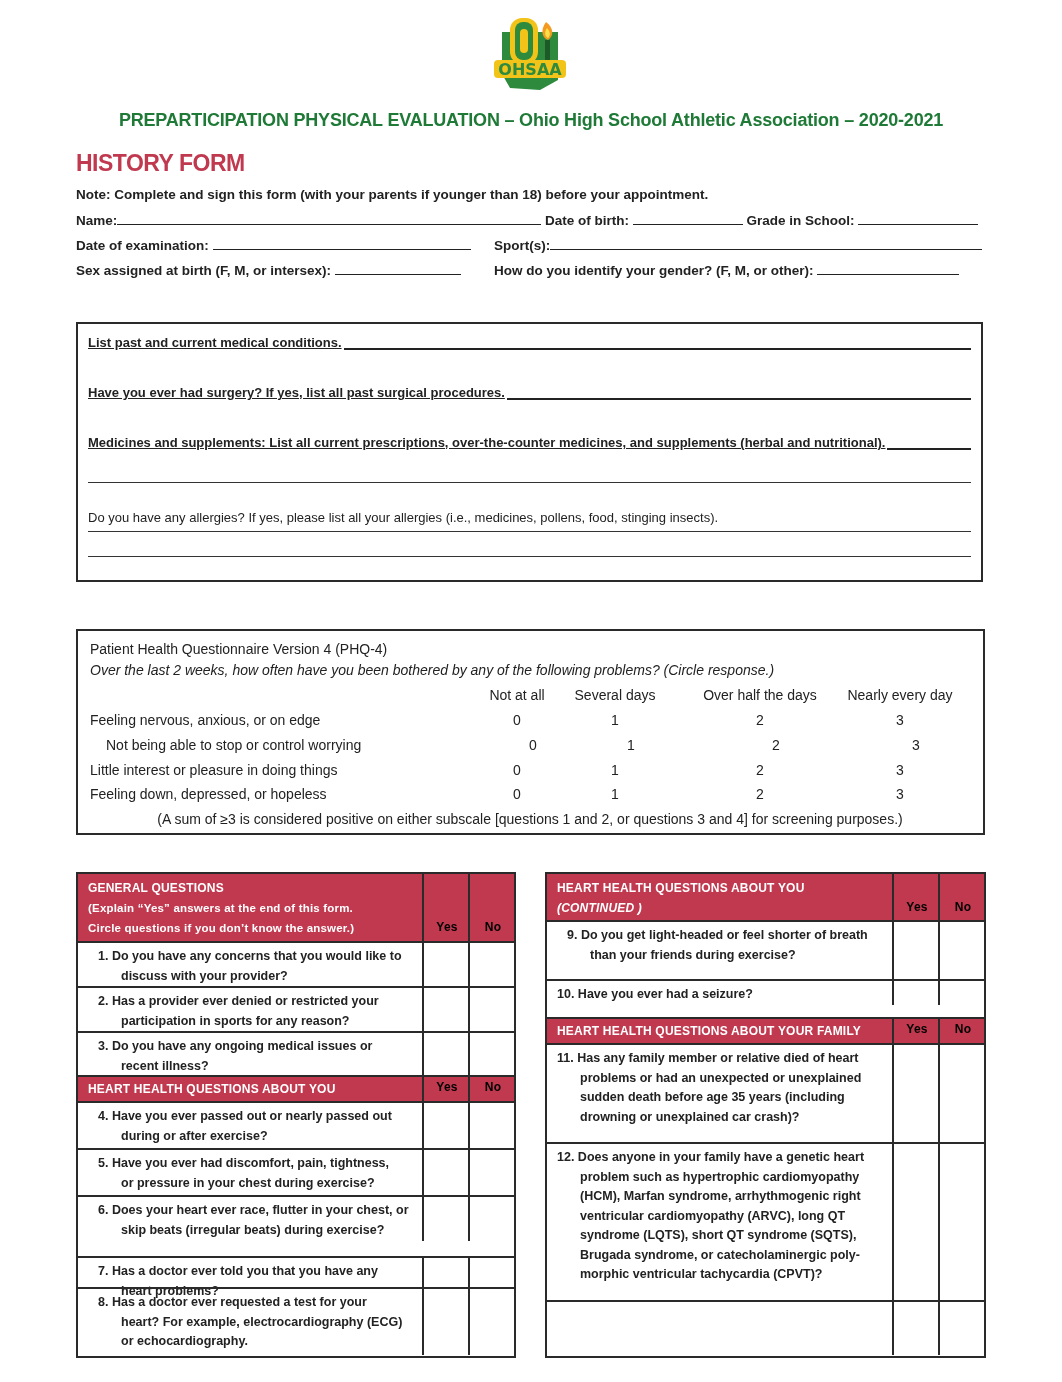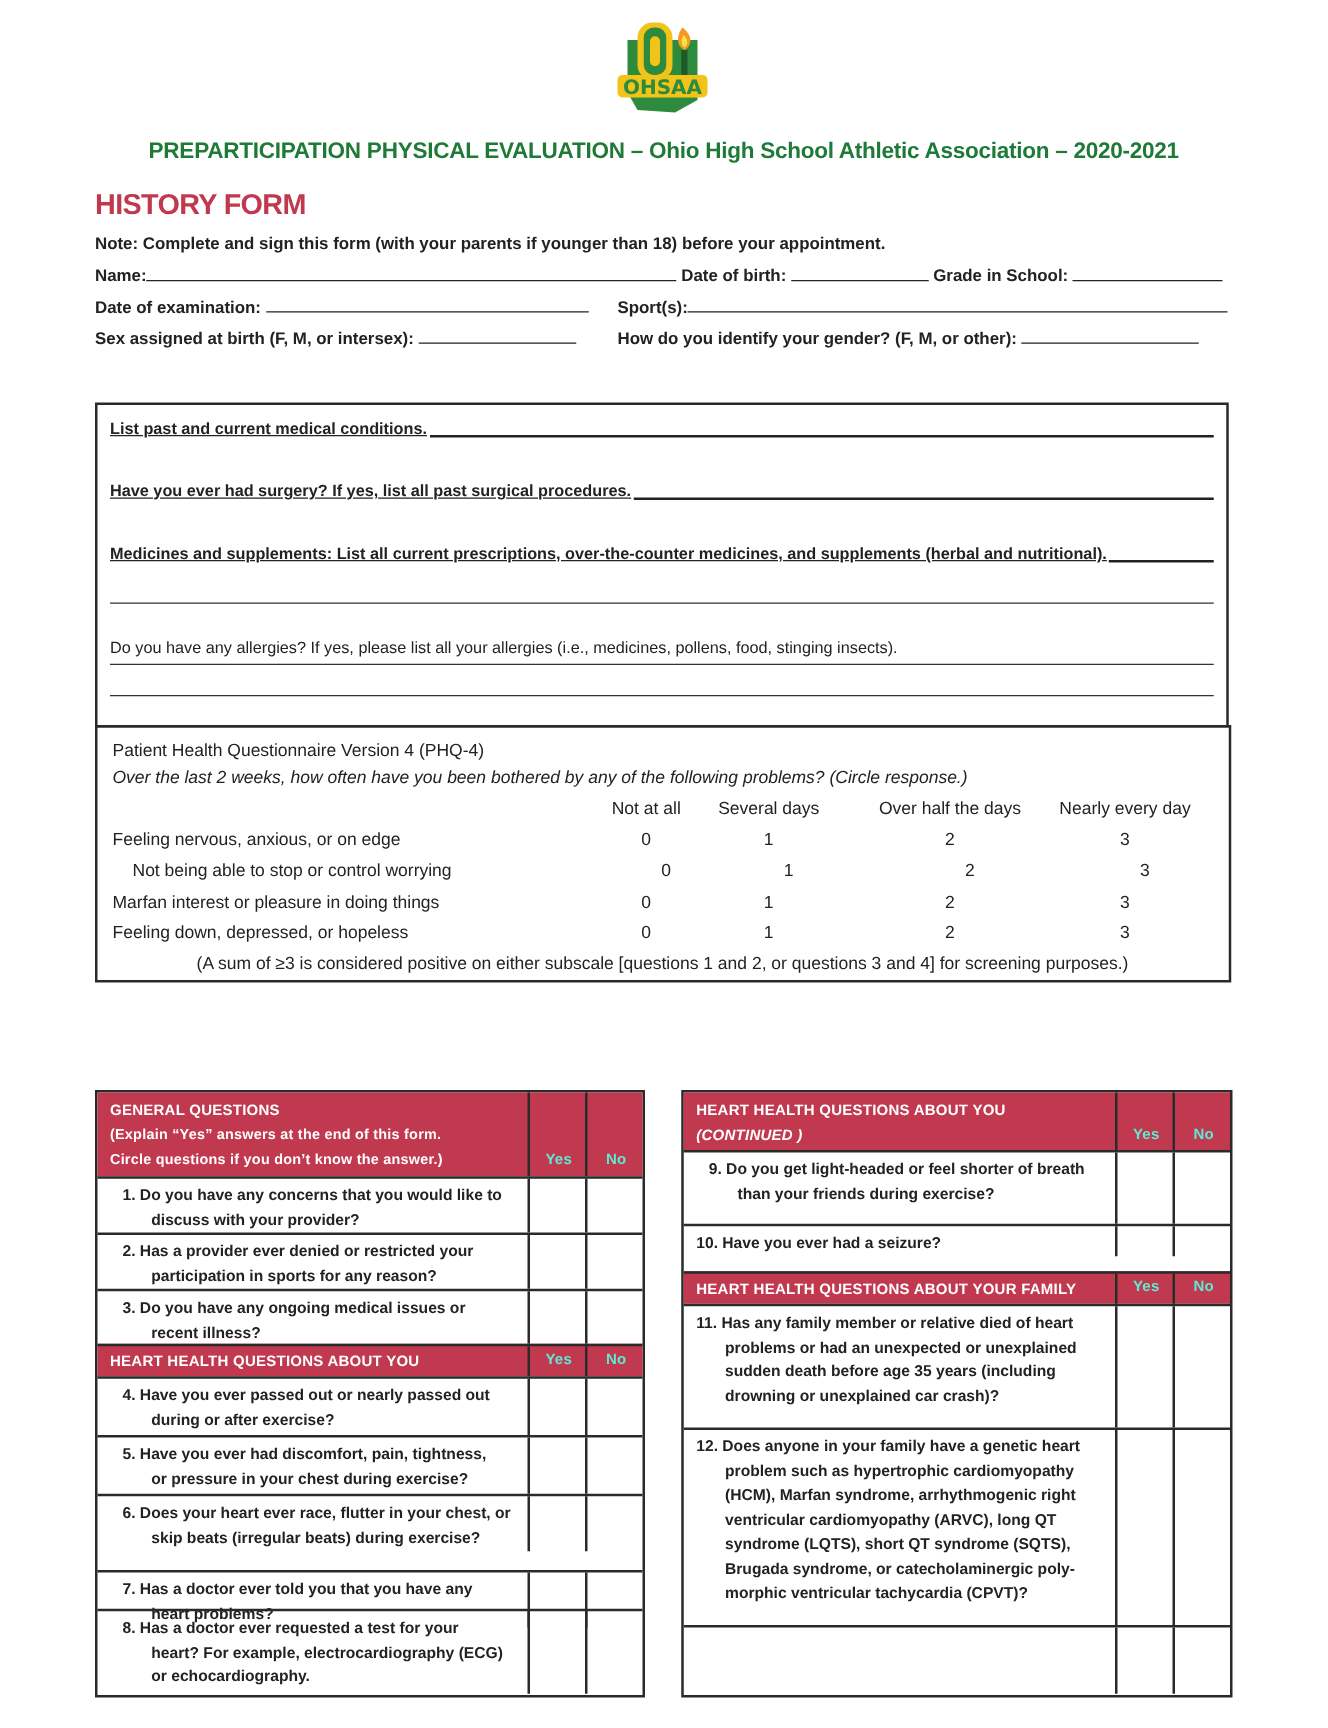--- a/index.html
+++ b/index.html
@@ -19,21 +19,21 @@
   .phq .row { position: absolute; left: 12px; right: 12px; height: 20px; }
   .phq .cell { position: absolute; text-align: center; }
   .qtable { position: absolute; border: 2.5px solid #2a2a2a; box-sizing: border-box; margin-top: 40px; }
   .qrow { position: absolute; left: 0; right: 0; box-sizing: border-box; border-top: 2.5px solid #2a2a2a; }
   .qrow.first { border-top: none; }
   .qhead { background: #c0394f; color: #ffffff; font-weight: bold; font-size: 12px; letter-spacing: 0.2px; }
   .qtext { position: absolute; left: 10px; top: 4px; font-size: 12.5px; font-weight: bold; line-height: 19.5px; color: #222; }
   .qtext .ind { padding-left: 23px; display: block; }
   .yncol { position: absolute; top: 0; bottom: 0; border-left: 2.5px solid #2a2a2a; box-sizing: border-box; }
   .hdrtxt { position: absolute; left: 10px; font-size: 12px; font-weight: bold; line-height: 20px; color: #fff; }
-  .ynlbl { position: absolute; width: 46px; text-align: center; font-size: 12px; font-weight: bold; color: #5eead4; }
+  .ynlbl { position: absolute; width: 46px; text-align: center; font-size: 12px; font-weight: bold; color: #000000; }
 </style>
 </head>
 <body>
 
 <div class="abs logo">
   <svg width="84" height="84" viewBox="0 0 84 84">
     <polygon points="14,20 70,20 70,68 52,78 22,76 14,62" fill="#2e8b3e"></polygon>
     <rect x="22" y="6" width="28" height="46" rx="12" fill="#f2c318"></rect>
     <rect x="27" y="10" width="18" height="38" rx="8" fill="#2e8b3e"></rect>
     <rect x="32" y="17" width="8" height="24" rx="4" fill="#f2c318"></rect>
@@ -84,21 +84,21 @@
       <span class="fill"></span>
   </div>
   <div class="hr-line" style="top:158px;"></div>
   <div class="med-q" style="top:186px; font-weight:normal;">
     <span>Do you have any allergies? If yes, please list all your allergies (i.e., medicines, pollens, food, stinging insects).</span>
   </div>
   <div class="hr-line" style="top:207px;"></div>
   <div class="hr-line" style="top:232px;"></div>
 </div>
 
-<div class="abs box phq" style="left:76px; top:580px; width:909px; height:206px;padding-left:20px;">
+<div class="abs box phq" style="left:76px; top:629px; width:909px; height:206px;padding-left:20px;">
   <div class="abs" style="left:12px; top:10px;">Patient Health Questionnaire Version 4 (PHQ-4)</div>
   <div class="abs" style="left:12px; top:31px; font-style:italic;">Over the last 2 weeks, how often have you been bothered by any of the following problems? (Circle response.)</div>
   <div class="row" style="top:56px;">
     <span class="cell" style="left:382px; width:90px;">Not at all</span>
     <span class="cell" style="left:470px; width:110px;">Several days</span>
     <span class="cell" style="left:600px; width:140px;">Over half the days</span>
     <span class="cell" style="left:748px; width:124px;">Nearly every day</span>
   </div>
   <div class="row" style="top:81px;">
     <span class="abs" style="left:0;">Feeling nervous, anxious, or on edge</span>
@@ -108,21 +108,21 @@
     <span class="cell" style="left:748px; width:124px;">3</span>
   </div>
   <div class="row" style="top:106px;margin-left:16px;">
     <span class="abs" style="left:0;">Not being able to stop or control worrying</span>
     <span class="cell" style="left:382px; width:90px;">0</span>
     <span class="cell" style="left:470px; width:110px;">1</span>
     <span class="cell" style="left:600px; width:140px;">2</span>
     <span class="cell" style="left:748px; width:124px;">3</span>
   </div>
   <div class="row" style="top:131px;">
-    <span class="abs" style="left:0;">Marfan interest or pleasure in doing things</span>
+    <span class="abs" style="left:0;">Little interest or pleasure in doing things</span>
     <span class="cell" style="left:382px; width:90px;">0</span>
     <span class="cell" style="left:470px; width:110px;">1</span>
     <span class="cell" style="left:600px; width:140px;">2</span>
     <span class="cell" style="left:748px; width:124px;">3</span>
   </div>
   <div class="row" style="top:155px;">
     <span class="abs" style="left:0;">Feeling down, depressed, or hopeless</span>
     <span class="cell" style="left:382px; width:90px;">0</span>
     <span class="cell" style="left:470px; width:110px;">1</span>
     <span class="cell" style="left:600px; width:140px;">2</span>

